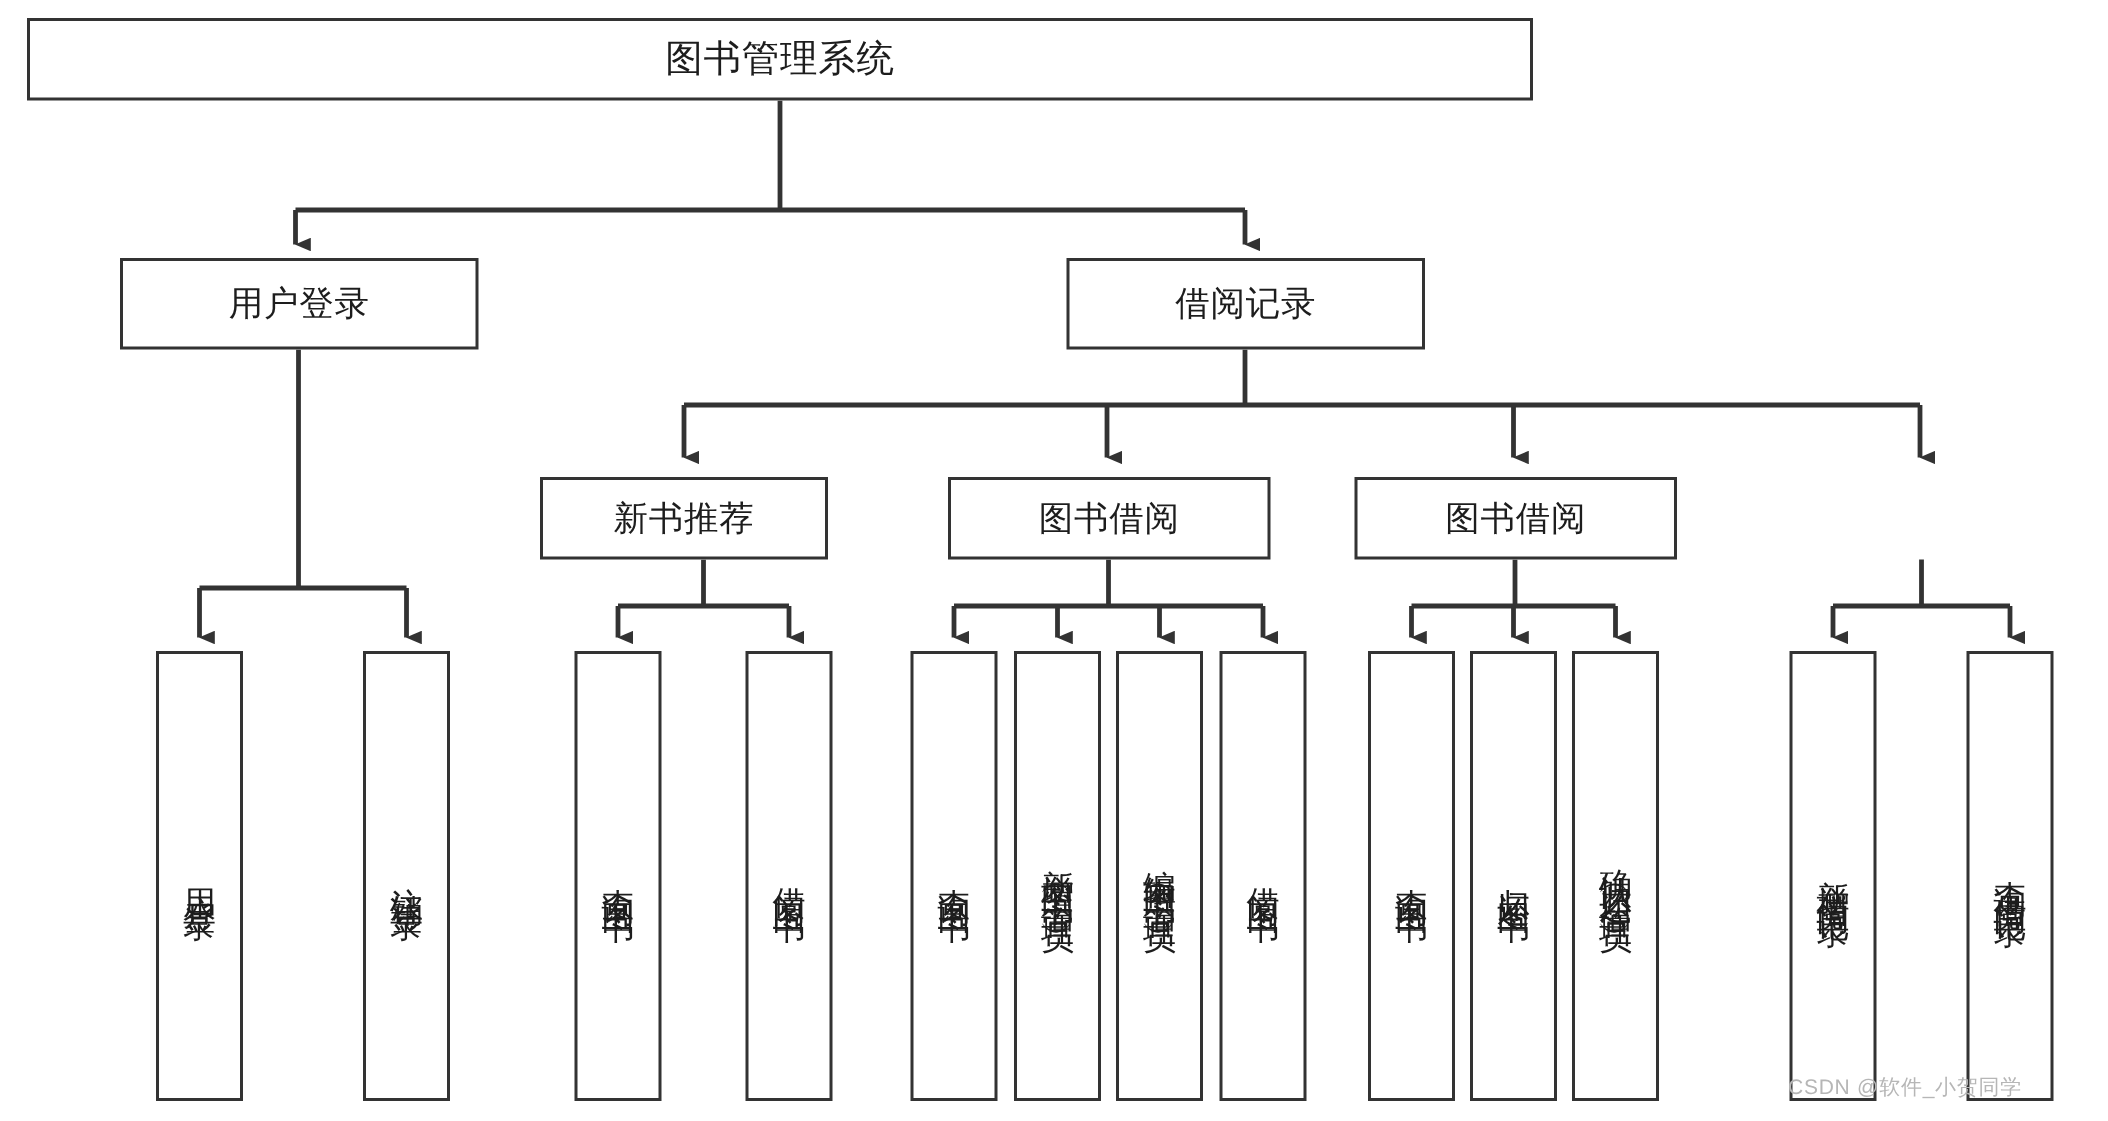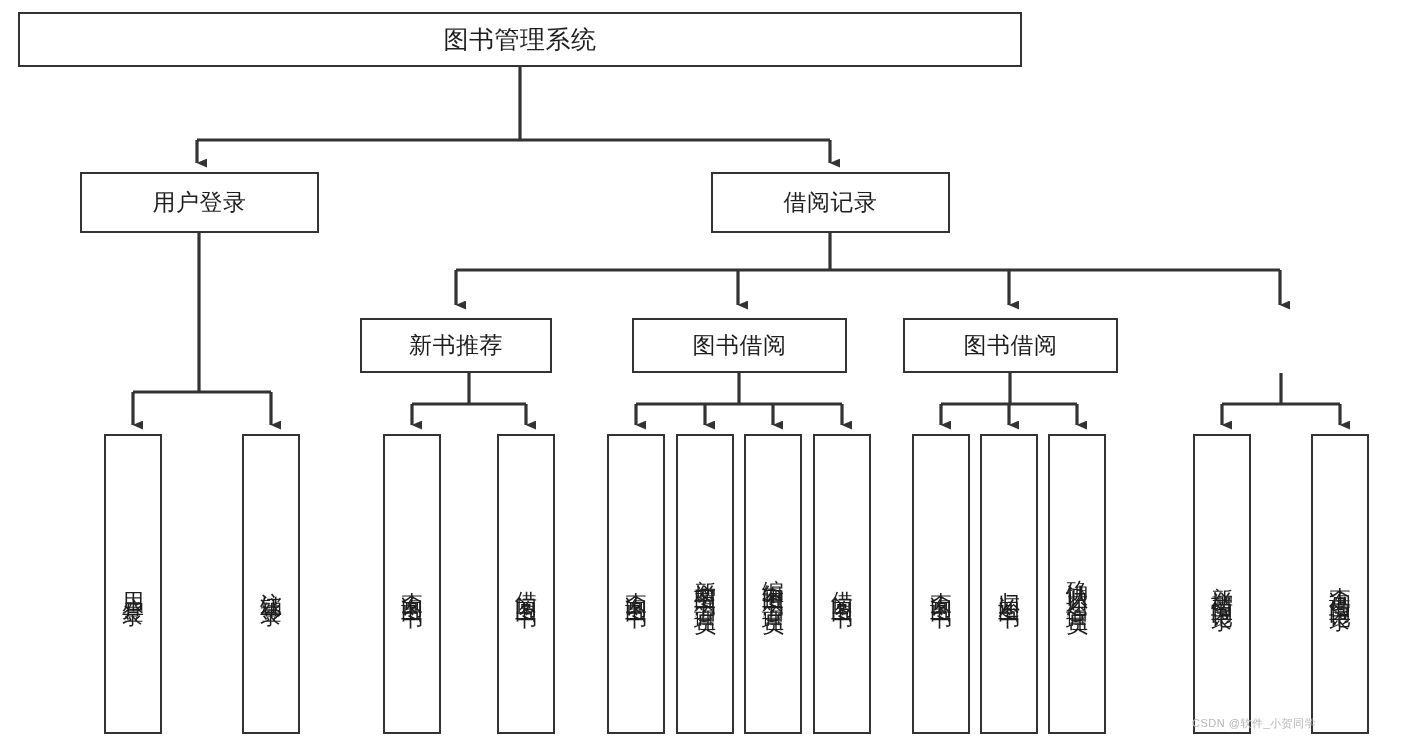--- a/index.html
+++ b/index.html
@@ -51,21 +51,21 @@
     color: #1d1d1d;
     writing-mode: vertical-rl;
     text-orientation: upright;
     letter-spacing: 5px;
     line-height: 1;
     white-space: nowrap;
   }
   #root-node .node-label-h { font-size: 25px; }
   .watermark {
     position: absolute;
-    font-size: 11px;
+    font-size: 14px;
     color: #b6b6b6;
     white-space: nowrap;
     letter-spacing: 0.5px;
     pointer-events: none;
   }
 </style>
 </head>
 <body>
 
 <div id="diagram-root">

